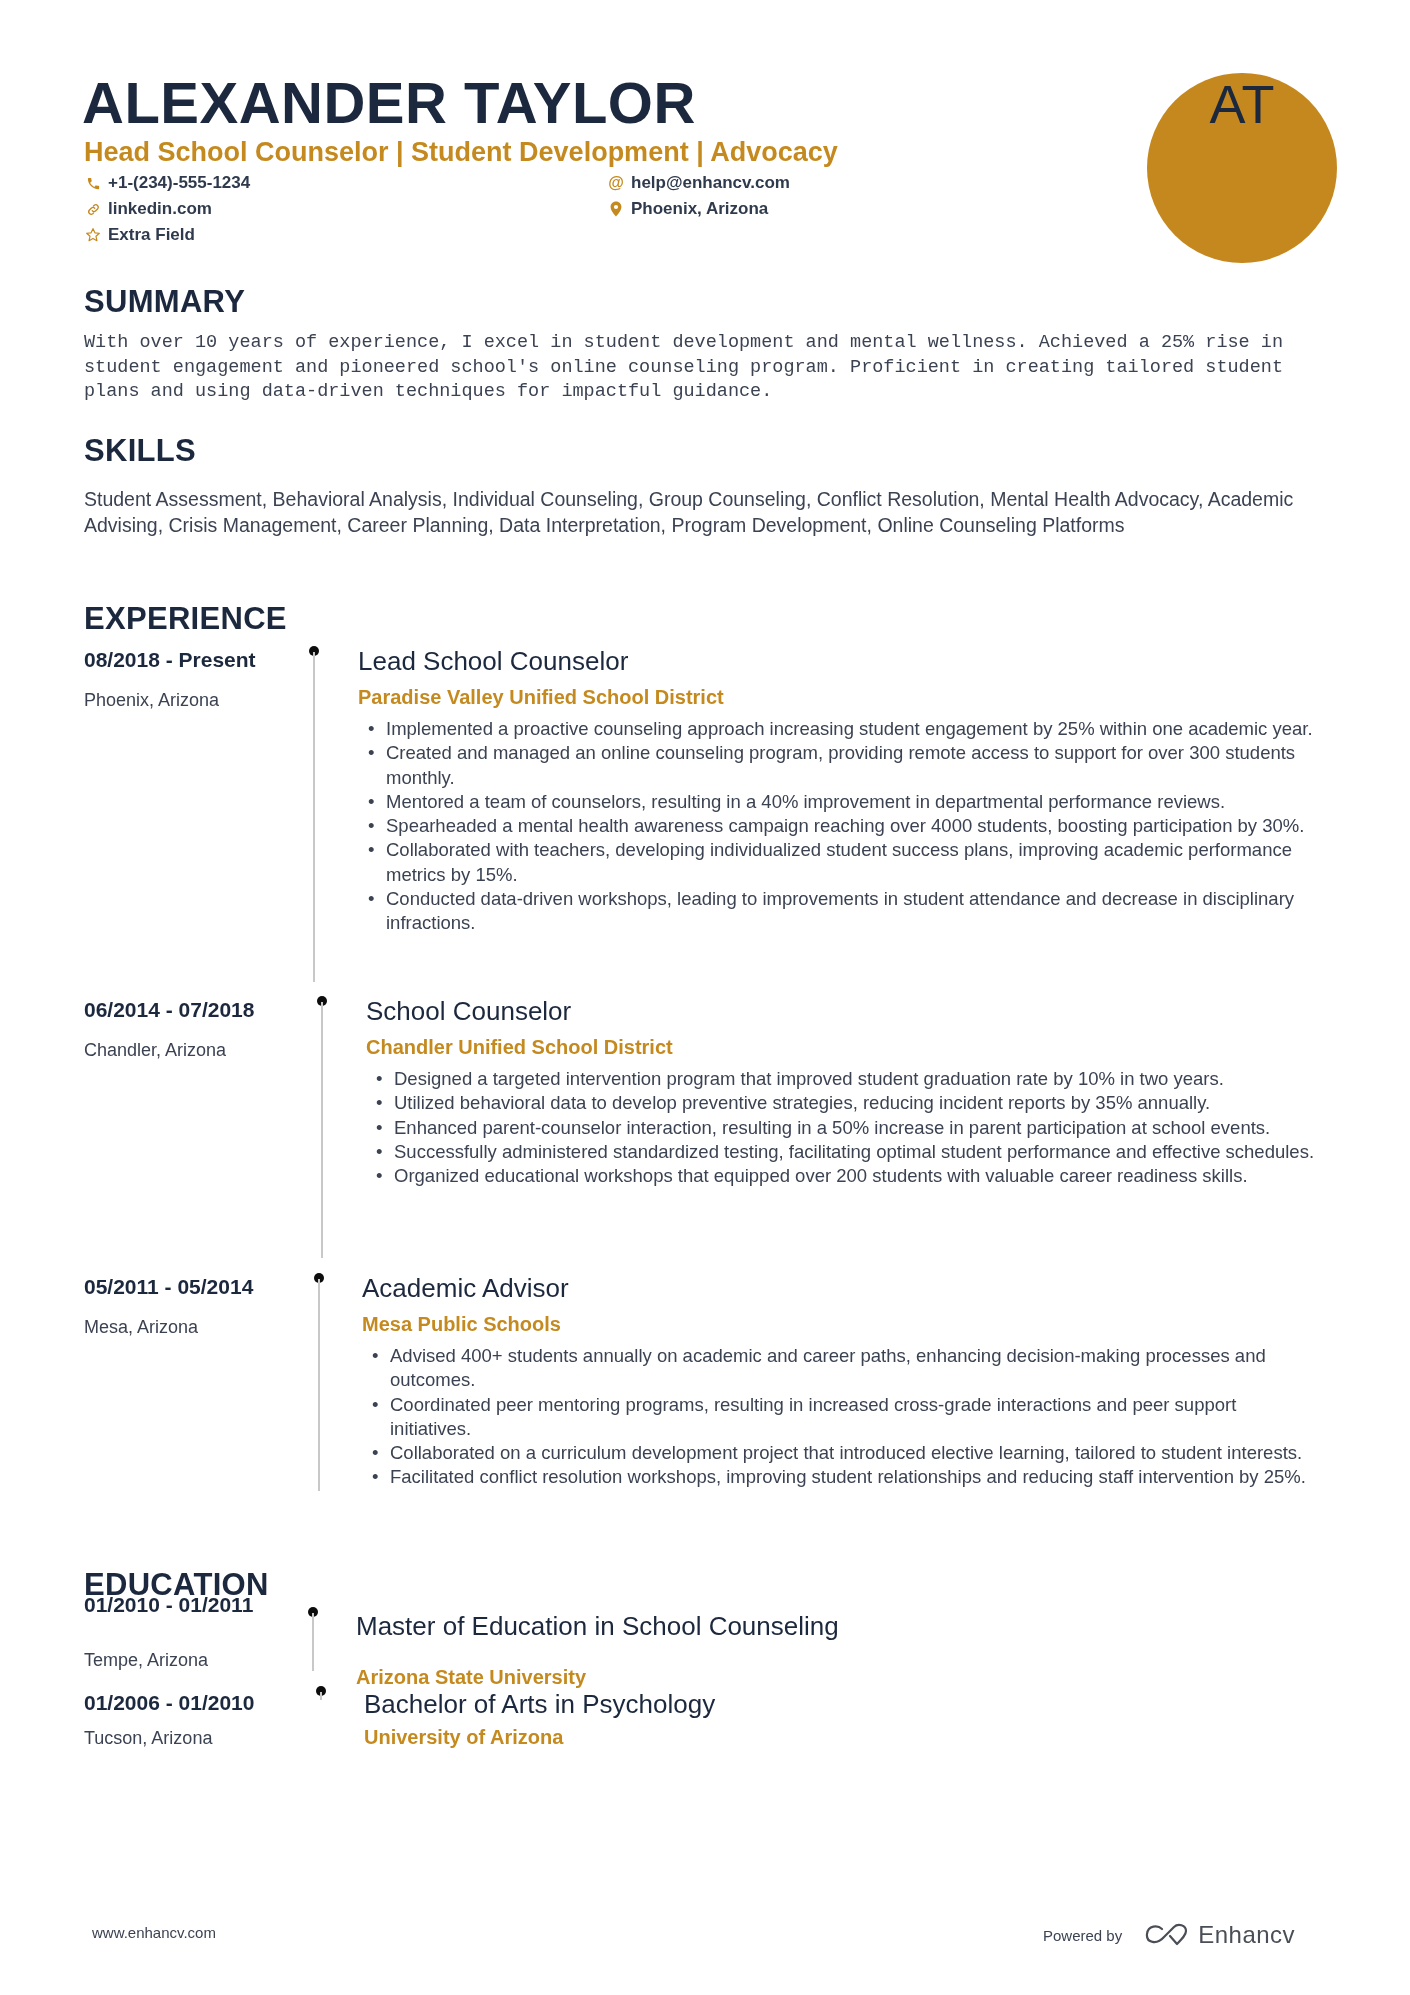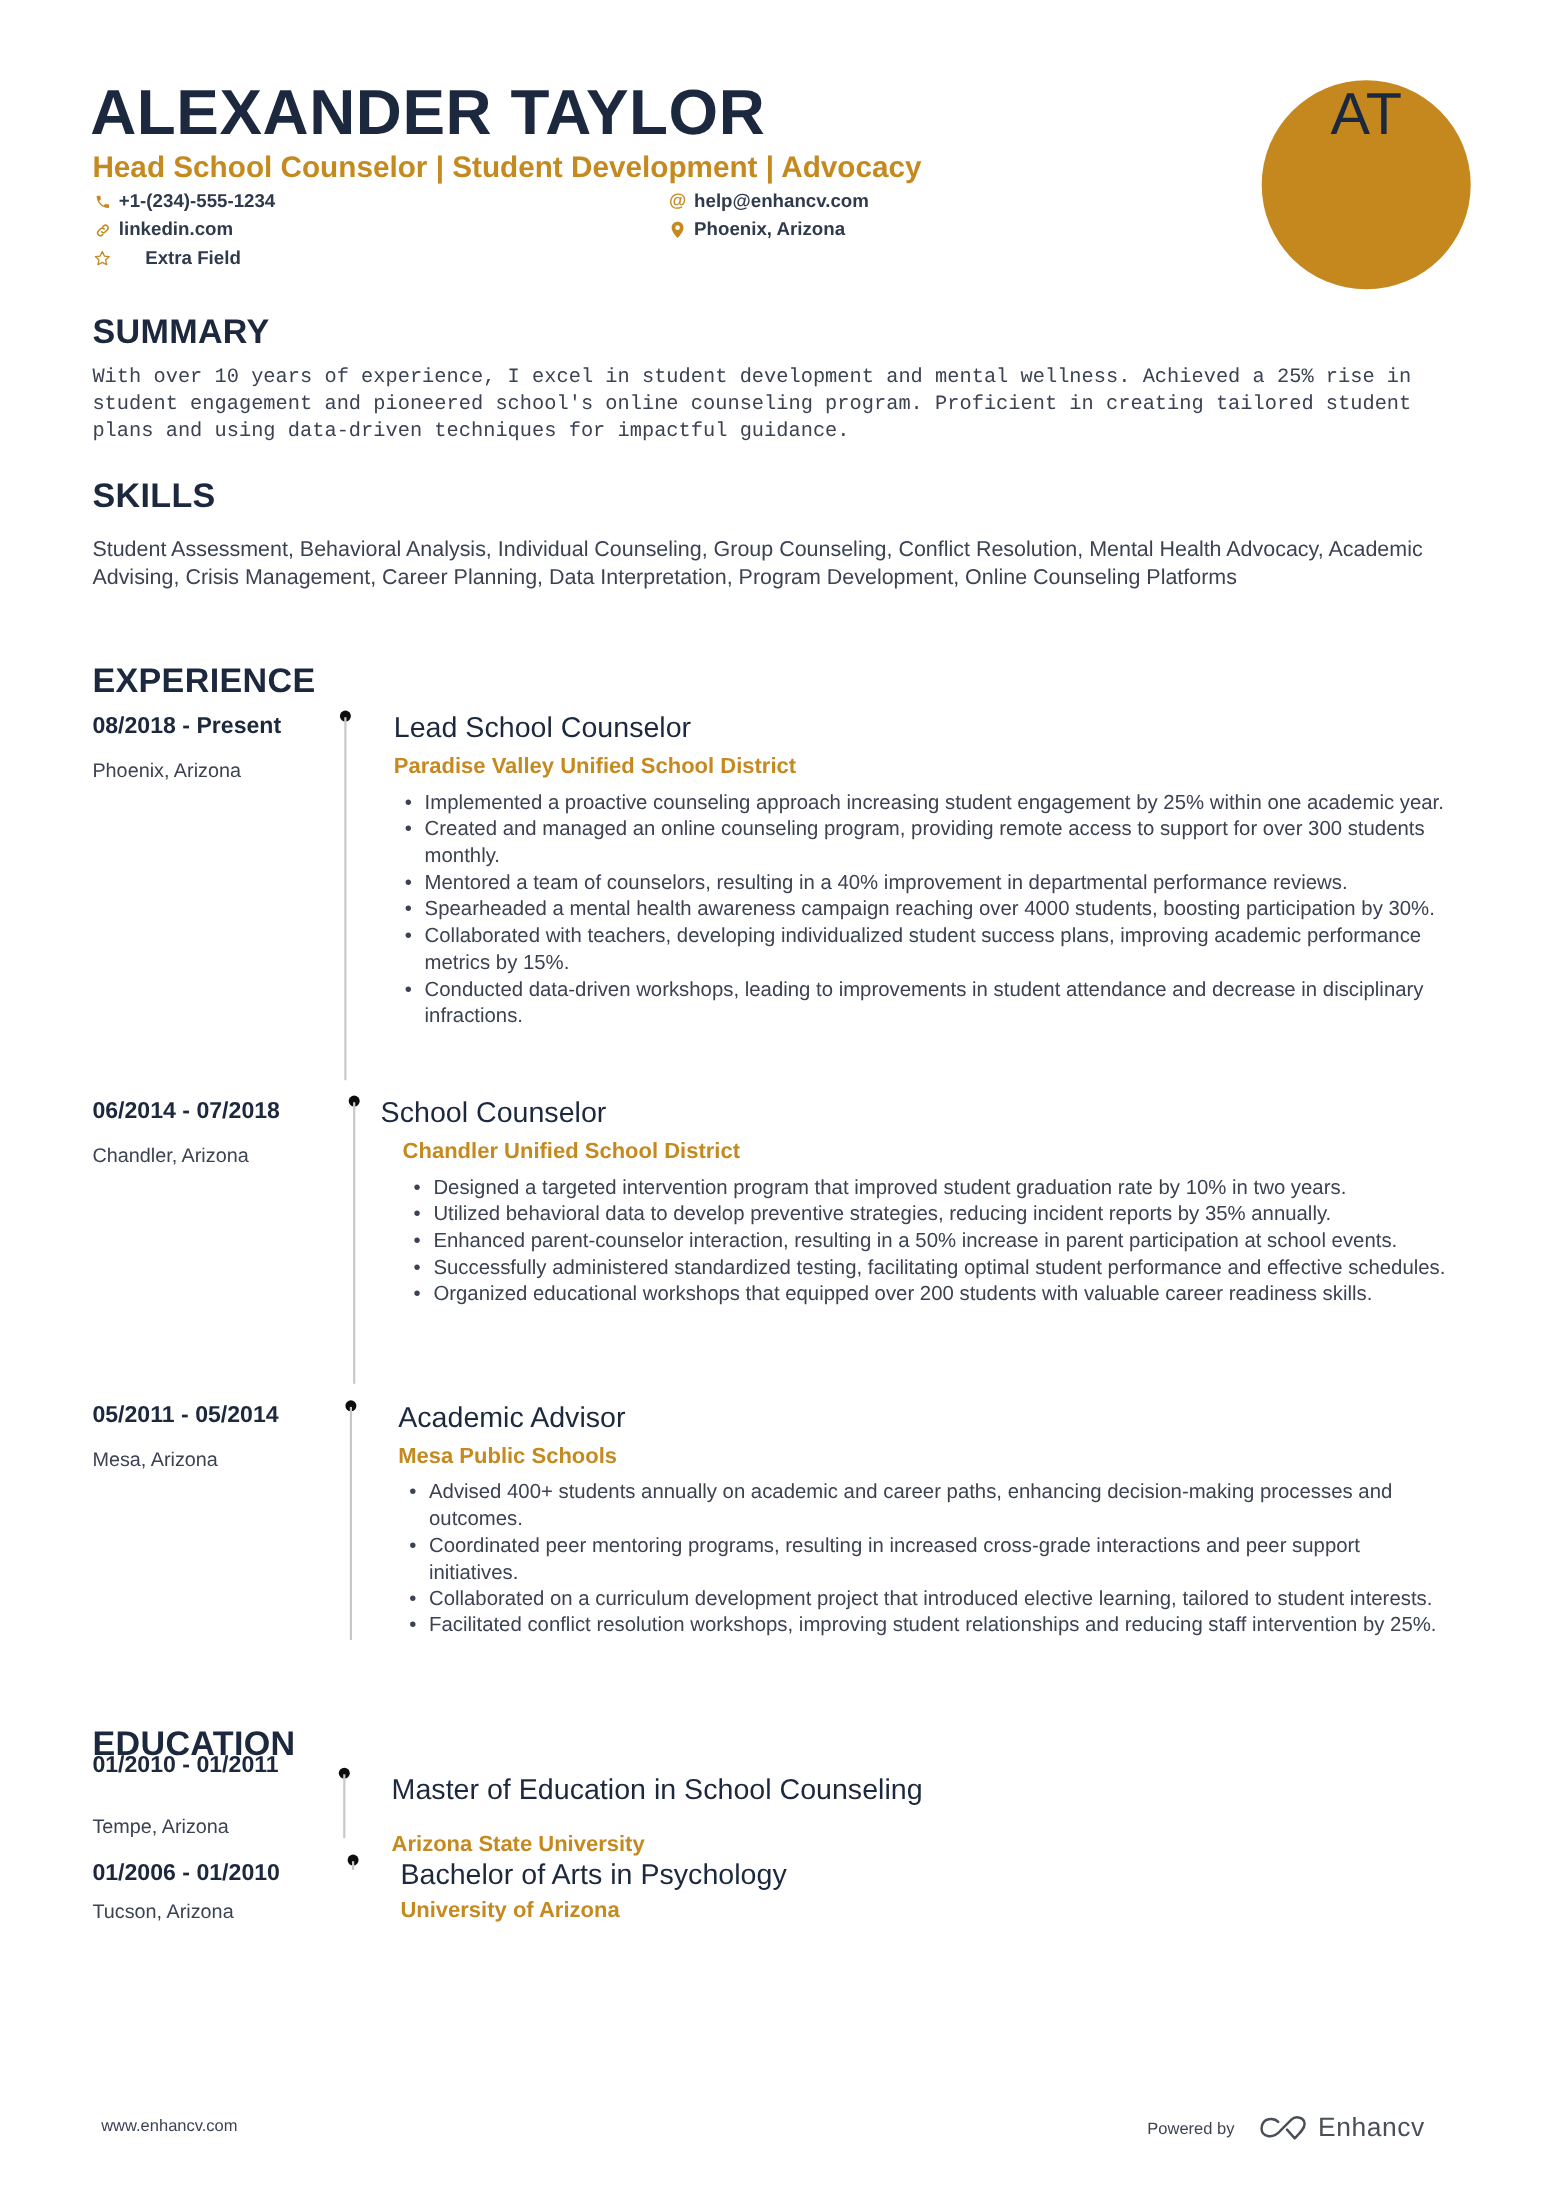--- a/index.html
+++ b/index.html
@@ -43,21 +43,21 @@
 </div>
 <div class="abs contact" style="left:84px; top:197px;">
   <span class="ic">
     <svg width="15" height="15" viewBox="0 0 24 24" fill="none" stroke="#c58a1f" stroke-width="2.2" stroke-linecap="round">
         <path d="M10 14a4 4 0 0 0 5.6 0l3.2-3.2a4 4 0 0 0-5.6-5.6L12 6.4"></path>
         <path d="M14 10a4 4 0 0 0-5.6 0l-3.2 3.2a4 4 0 0 0 5.6 5.6L12 17.6"></path>
       </svg>
   </span>
   <span>linkedin.com</span>
 </div>
-<div class="abs contact" style="left:84px; top:223px;gap:24px;">
+<div class="abs contact" style="left:84px; top:223px;">
   <span class="ic">
     <svg width="16" height="16" viewBox="0 0 24 24" fill="none" stroke="#c58a1f" stroke-width="1.8" stroke-linejoin="round">
         <path d="M12 2.5l2.9 6.2 6.6.7-5 4.5 1.4 6.6L12 17.2l-5.9 3.3 1.4-6.6-5-4.5 6.6-.7z"></path>
       </svg>
   </span>
   <span>Extra Field</span>
 </div>
 <div class="abs contact" style="left:607px; top:171px;">
   <span class="ic" style="font-size:16px;">@</span>
   <span>help@enhancv.com</span>
@@ -98,21 +98,21 @@
     <li>Collaborated with teachers, developing individualized student success plans, improving academic performance metrics by 15%.</li>
     <li>Conducted data-driven workshops, leading to improvements in student attendance and decrease in disciplinary infractions.</li>
   </ul>
 </div>
 
 <div>
   <div class="abs date" style="left:84px; top:997px;">06/2014 - 07/2018</div>
   <div class="abs loc" style="left:84px; top:1038px;">Chandler, Arizona</div>
   <div class="abs dot" style="left:317px; top:996px;"></div>
   <div class="abs vline" style="left:321px; top:1002px; height:256px;"></div>
-  <div class="abs role" style="left:346px; top:995px;">School Counselor</div>
+  <div class="abs role" style="left:366px; top:995px;">School Counselor</div>
   <div class="abs org" style="left:366px; top:1034px;">Chandler Unified School District</div>
   <ul class="abs bullets" style="left:374px; top:1067px; width:985px;">
     <li>Designed a targeted intervention program that improved student graduation rate by 10% in two years.</li>
     <li>Utilized behavioral data to develop preventive strategies, reducing incident reports by 35% annually.</li>
     <li>Enhanced parent-counselor interaction, resulting in a 50% increase in parent participation at school events.</li>
     <li>Successfully administered standardized testing, facilitating optimal student performance and effective schedules.</li>
     <li>Organized educational workshops that equipped over 200 students with valuable career readiness skills.</li>
   </ul>
 </div>
 

